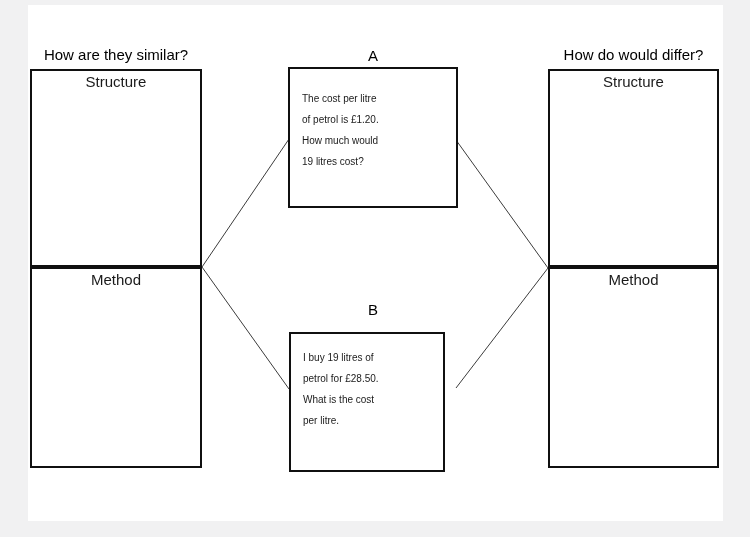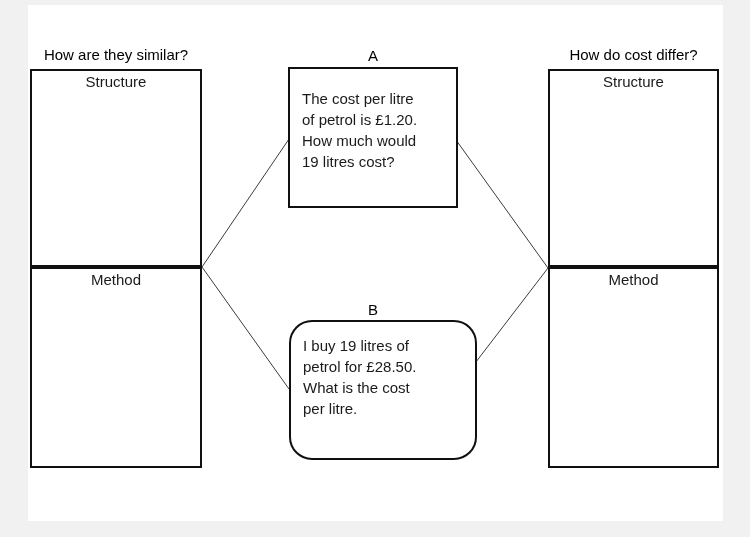--- a/index.html
+++ b/index.html
@@ -50,24 +50,24 @@
     text-align: center;
     color: #000000;
   }
   .col-header.left { left: 30px; width: 172px; }
   .col-header.right { left: 548px; width: 171px; }
   .left-structure  { left: 30px;  top: 69px;  width: 172px; height: 198px; }
   .left-method     { left: 30px;  top: 267px; width: 172px; height: 201px; }
   .right-structure { left: 548px; top: 69px;  width: 171px; height: 198px; }
   .right-method    { left: 548px; top: 267px; width: 171px; height: 201px; }
   .problem-a { left: 288px; top: 67px;  width: 170px; height: 141px; }
-  .problem-b { left: 289px; top: 320px; width: 188px; height: 140px; border-radius: 23px; }
+  .problem-b { left: 289px; top: 332px; width: 156px; height: 140px; }
   .problem {
     text-align: left;
-    font-size: 15px;
+    font-size: 10px;
     line-height: 21px;
   }
   .problem .problem-text {
     display: block;
     padding: 19px 10px 0 12px;
     white-space: pre-line;
   }
   .problem-b .problem-text { padding-top: 13px; }
   .mini-label {
     position: absolute;
@@ -88,21 +88,21 @@
 
   <svg class="connectors" viewBox="0 0 750 537" xmlns="http://www.w3.org/2000/svg">
     <line x1="202" y1="267" x2="289" y2="139" stroke="#3c3c3c" stroke-width="1"></line>
     <line x1="202" y1="267" x2="289" y2="389" stroke="#3c3c3c" stroke-width="1"></line>
     <line x1="456" y1="140" x2="548" y2="268" stroke="#3c3c3c" stroke-width="1"></line>
     <line x1="456" y1="388" x2="548" y2="268" stroke="#3c3c3c" stroke-width="1"></line>
   </svg>
 
 
   <div class="col-header left">How are they similar?</div>
-  <div class="col-header right">How do cost differ?</div>
+  <div class="col-header right">How do would differ?</div>
 
   <div class="box left-structure">
     <span class="box-label">Structure</span>
   </div>
   <div class="box left-method">
     <span class="box-label">Method</span>
   </div>
 
   <div class="box right-structure">
     <span class="box-label">Structure</span>

